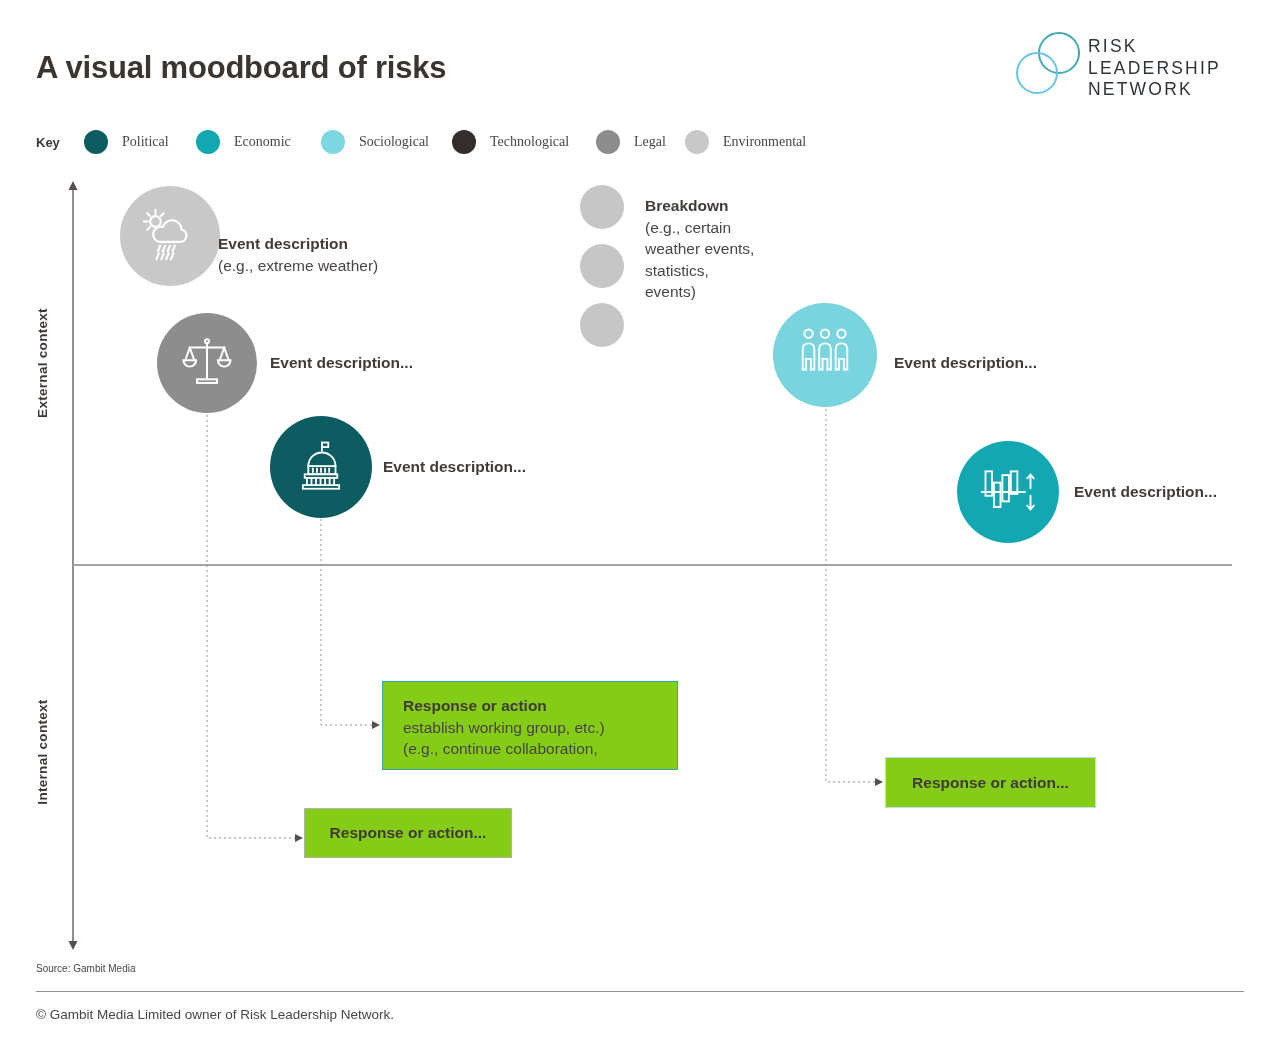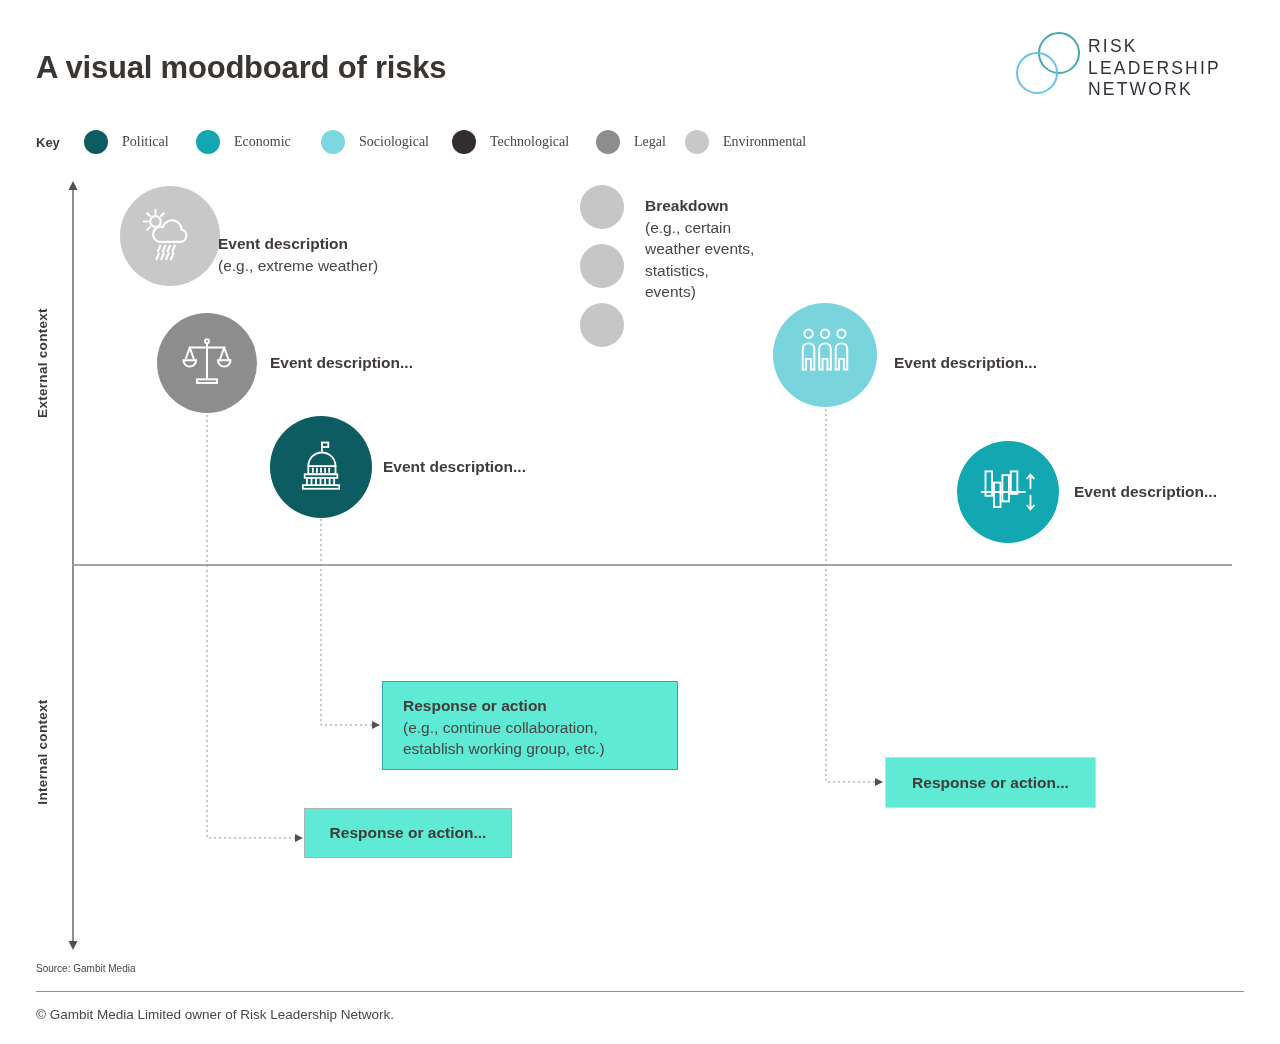--- a/index.html
+++ b/index.html
@@ -35,21 +35,21 @@
     position:absolute; border-radius:50%; display:flex; align-items:center; justify-content:center; z-index:2;
   }
   .bubble svg { display:block; }
   .mini-dot { position:absolute; width:44px; height:44px; border-radius:50%; background:#c6c6c6; z-index:2; }
   
   .node-label { position:absolute; z-index:2; font-size:15.5px; line-height:22px; color:#4a4543; }
   .node-label .b { font-weight:700; color:#413c39; }
   .breakdown-block { position:absolute; z-index:2; font-size:15.5px; line-height:21.5px; color:#4a4543; }
   .breakdown-block .b { font-weight:700; color:#413c39; }
   
-  .resp-box { position:absolute; background:#5eead4; z-index:2; }
+  .resp-box { position:absolute; background:#84cc16; z-index:2; }
   .resp-main { left:382px; top:681px; width:296px; height:89px; border:1px solid #35a4ae; padding:13px 0 0 20px; font-size:15.5px; line-height:21.5px; }
   .resp-main .b { font-weight:700; color:#413c39; }
   .resp-small { display:flex; align-items:center; justify-content:center; font-size:15.5px; font-weight:700; color:#413c39; }
   .resp-legal { left:304px; top:808px; width:208px; height:50px; border:1px solid #b3b3b3; }
   .resp-socio { left:885px; top:757px; width:211px; height:51px; border:1px solid #b9e3e9; }
   
   .source { position:absolute; left:36px; top:963px; font-size:10px; color:#4a4543; }
   .footer-divider { position:absolute; left:36px; top:991px; width:1208px; border-top:1px solid #8f8f8f; }
   .copyright { position:absolute; left:36px; top:1007px; font-size:13.5px; color:#4a4543; }
 </style>
@@ -220,22 +220,22 @@
       <line x1="56" y1="36" x2="56" y2="50"></line>
       <polyline points="52.5,46.5 56,50.5 59.5,46.5"></polyline>
     </svg>
   </div>
   <div class="node-label" style="left:1074px; top:481px;">
     <div class="b">Event description...</div>
   </div>
 
   <div class="resp-box resp-main">
     <div class="b">Response or action</div>
+    <div>establish working group, etc.)</div>
     <div>(e.g., continue collaboration,</div>
-    <div>establish working group, etc.)</div>
   </div>
   <div class="resp-box resp-small resp-legal">
     <span>Response or action...</span>
   </div>
   <div class="resp-box resp-small resp-socio">
     <span>Response or action...</span>
   </div>
 
   <div class="source">Source: Gambit Media</div>
   <div class="footer-divider"></div>

